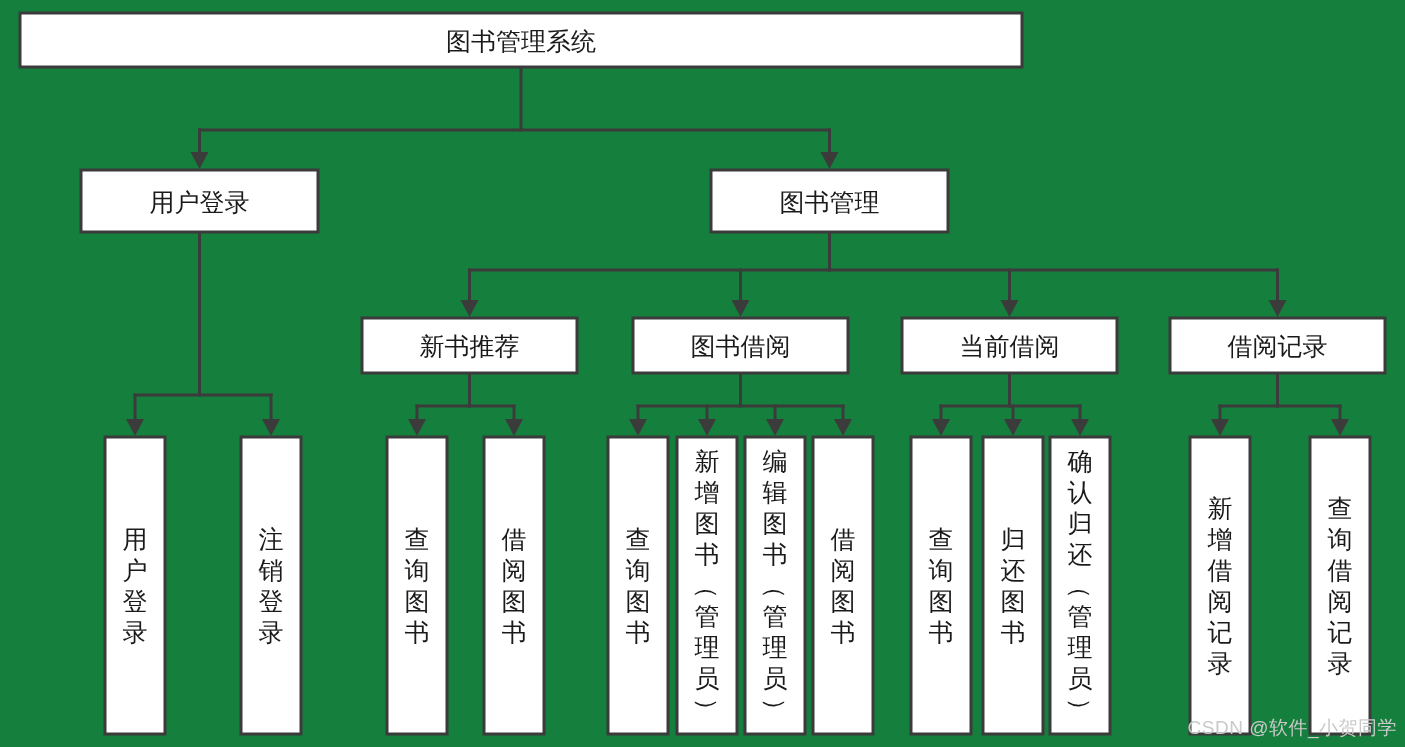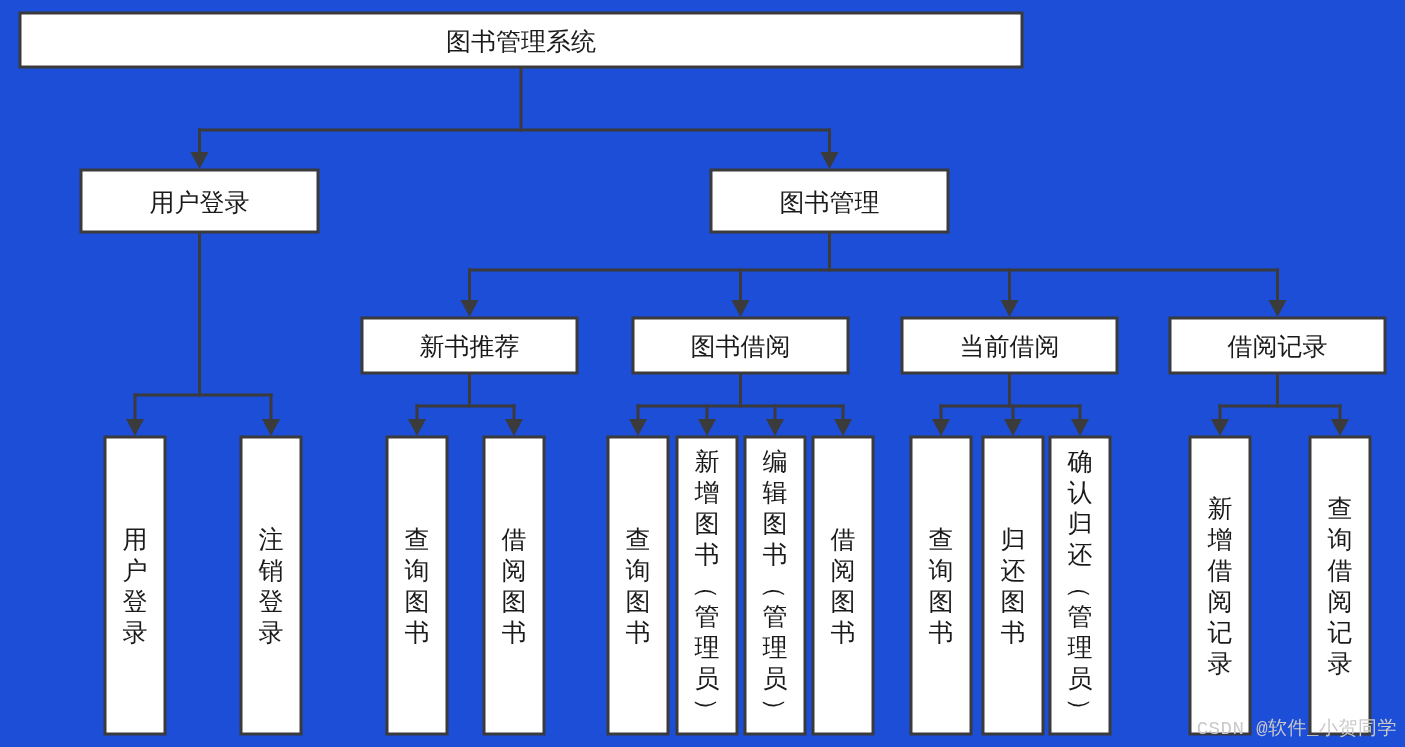--- a/index.html
+++ b/index.html
@@ -10,21 +10,21 @@
   body {
     width: 1405px;
     height: 747px;
     font-family: "DejaVu Sans", "Liberation Sans", sans-serif;
     overflow: hidden;
   }
   #diagram-root {
     position: relative;
     width: 1405px;
     height: 747px;
-    background: #1d4ed8;
+    background: #15803d;
   }
   svg#flow-svg {
     position: absolute;
     left: 0;
     top: 0;
     width: 1405px;
     height: 747px;
   }
   .nodebox {
     fill: #ffffff;
@@ -55,21 +55,21 @@
     font-family: "DejaVu Sans", "Liberation Sans", sans-serif;
   }
   .watermark {
     position: absolute;
     right: 8px;
     bottom: 6px;
     color: #c9c9c9;
     font-size: 19px;
     letter-spacing: 0.5px;
     white-space: nowrap;
-    font-family: Liberation Mono, monospace;
+    font-family: Liberation Sans, sans-serif;
     pointer-events: none;
   }
 </style>
 </head>
 <body>
 
 <div id="diagram-root">
 
   <svg id="flow-svg" viewBox="0 0 1405 747">
     <g id="connector-layer">

